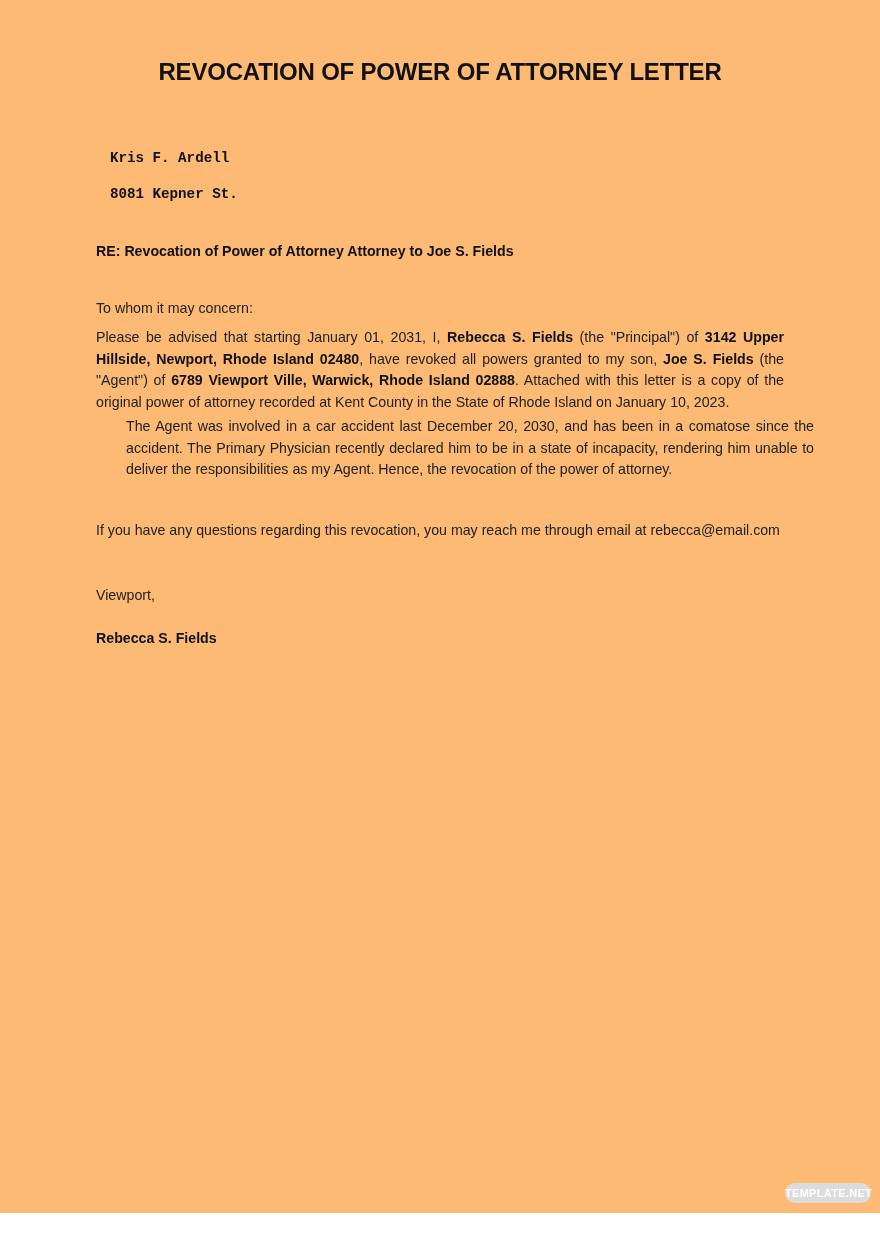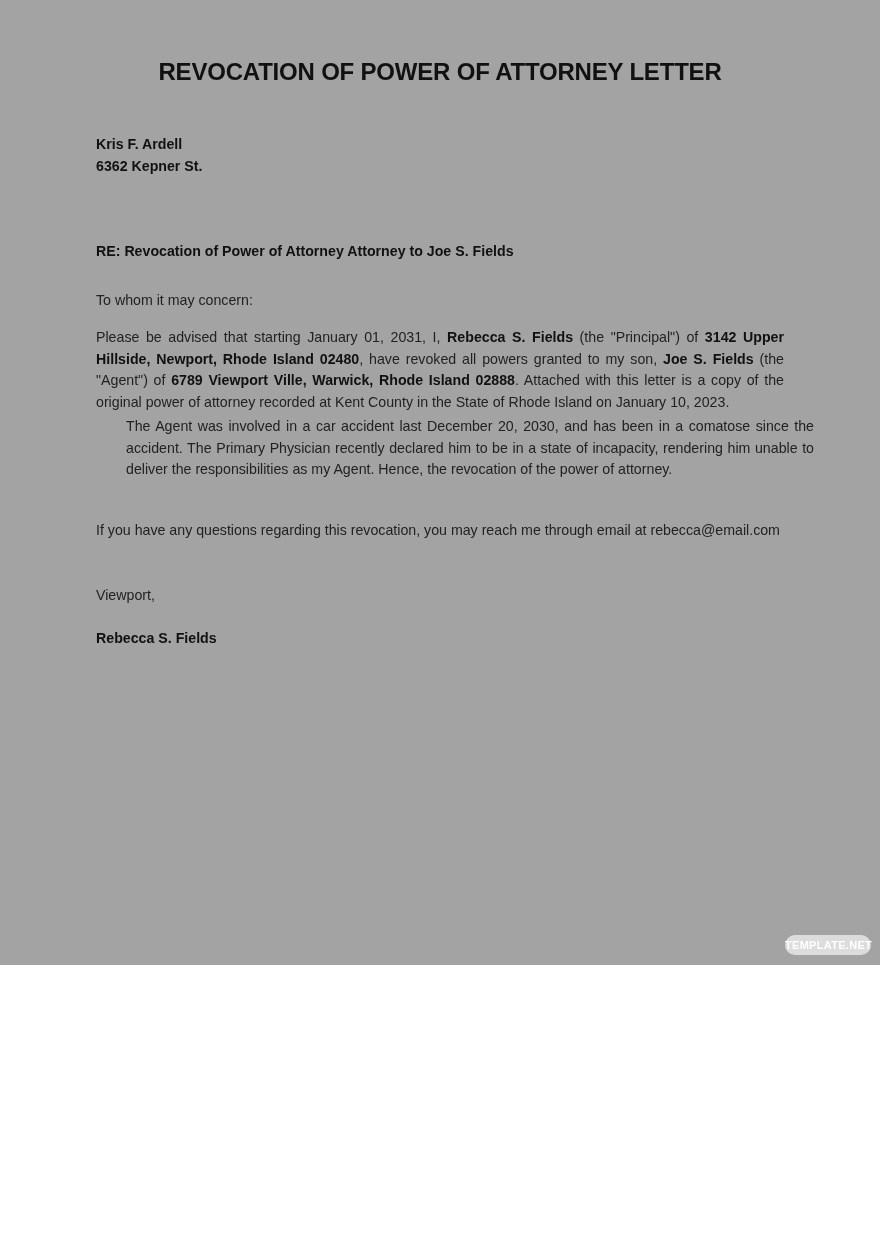--- a/index.html
+++ b/index.html
@@ -13,22 +13,22 @@
       position: relative;
       overflow: hidden;
       font-family: "Liberation Sans", sans-serif;
       color: #222222;
     }
     .page {
       position: absolute;
       left: 0;
       top: 0;
       width: 880px;
-      height: 965px;
-      background: #a3a3a3;
+      height: 1213px;
+      background: #fdba74;
     }
     .title {
       position: absolute;
       top: 58px;
       left: 0;
       width: 880px;
       text-align: center;
       font-size: 24px;
       font-weight: bold;
       color: #111111;
@@ -41,27 +41,27 @@
       width: 688px;
       font-size: 14.2px;
       line-height: 21.5px;
       color: #222222;
     }
     .sender {
       top: 134px;
       font-weight: bold;
       color: #111111;
     }
-    .sender div { margin: 0; }
+    .sender div { margin: 14px; font-family: Liberation Mono, monospace; }
     .re-line {
       top: 241px;
       font-weight: bold;
       color: #111111;
     }
-    .salutation { top: 290px; }
+    .salutation { top: 298px; }
     .para1 { top: 327px; text-align: justify; }
     .para2 { top: 416px; text-align: justify; margin-left: 30px; }
     .para3 { top: 520px; }
     .closing { top: 585px; }
     .signature { top: 628px; font-weight: bold; color: #111111; }
     b { color: #111111; }
     .watermark {
       position: absolute;
       right: 9px;
       bottom: 10px;
@@ -78,21 +78,21 @@
     }
   </style>
 </head>
 <body>
 
 <div class="page">
   <h1 class="title">REVOCATION OF POWER OF ATTORNEY LETTER</h1>
 
   <div class="content sender">
     <div>Kris F. Ardell</div>
-    <div>6362 Kepner St.</div>
+    <div>8081 Kepner St.</div>
   </div>
 
   <div class="content re-line">RE: Revocation of Power of Attorney Attorney to Joe S. Fields</div>
 
   <div class="content salutation">To whom it may concern:</div>
 
   <div class="content para1"><span>Please be advised that starting January 01, 2031, I, </span><b>Rebecca S. Fields</b><span> (the "Principal") of </span><b>3142 Upper Hillside, Newport, Rhode Island 02480</b><span>, have revoked all powers granted to my son, </span><b>Joe S. Fields</b><span> (the "Agent") of </span><b>6789 Viewport Ville, Warwick, Rhode Island 02888</b><span>. Attached with this letter is a copy of the original power of attorney recorded at Kent County in the State of Rhode Island on January 10, 2023.</span></div>
 
   <div class="content para2">The Agent was involved in a car accident last December 20, 2030, and has been in a comatose since the accident. The Primary Physician recently declared him to be in a state of incapacity, rendering him unable to deliver the responsibilities as my Agent. Hence, the revocation of the power of attorney.</div>
 

